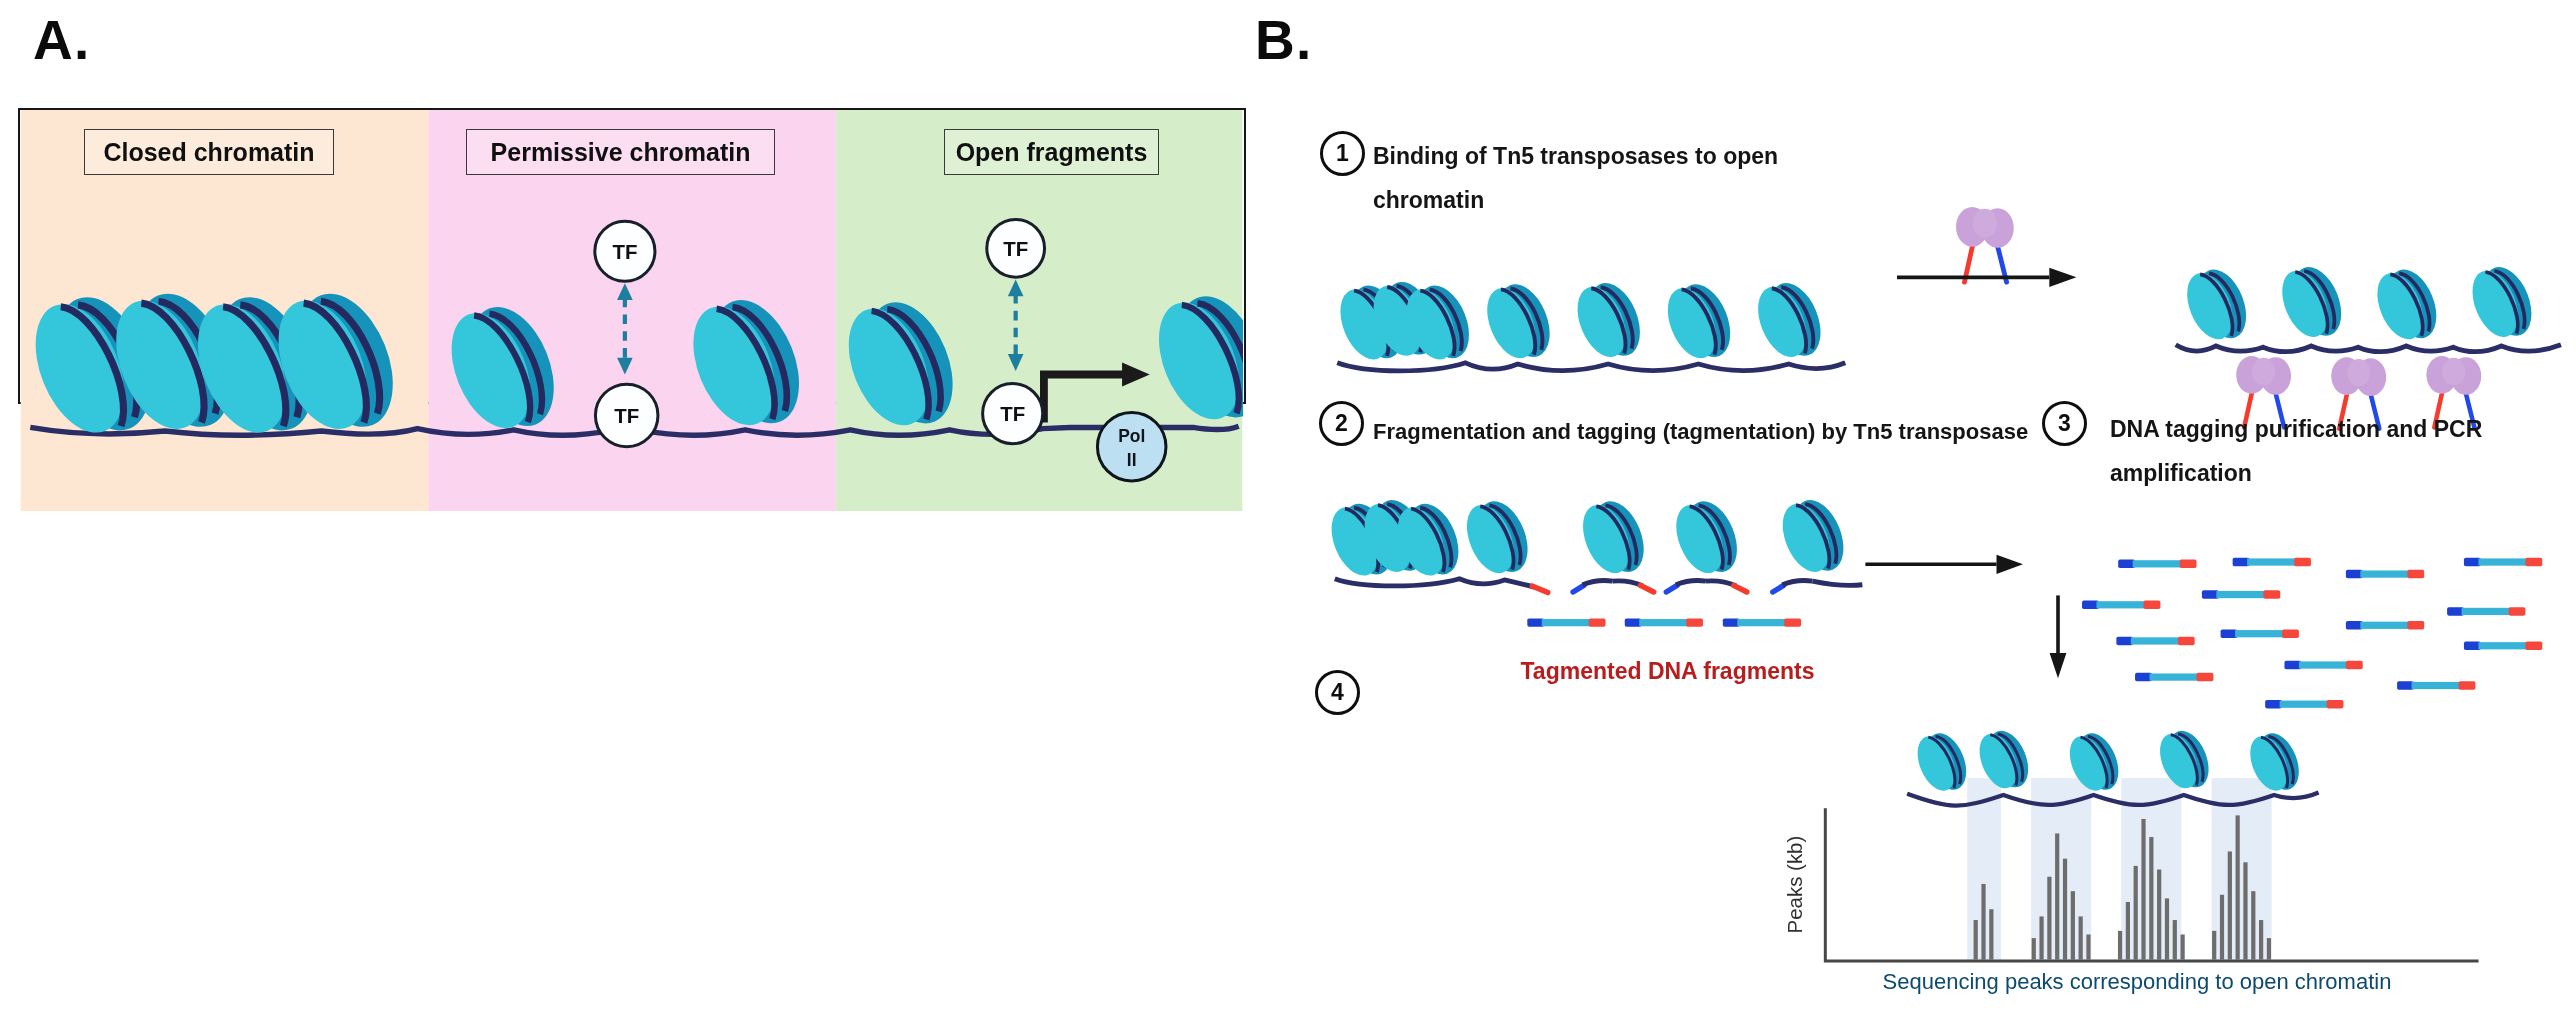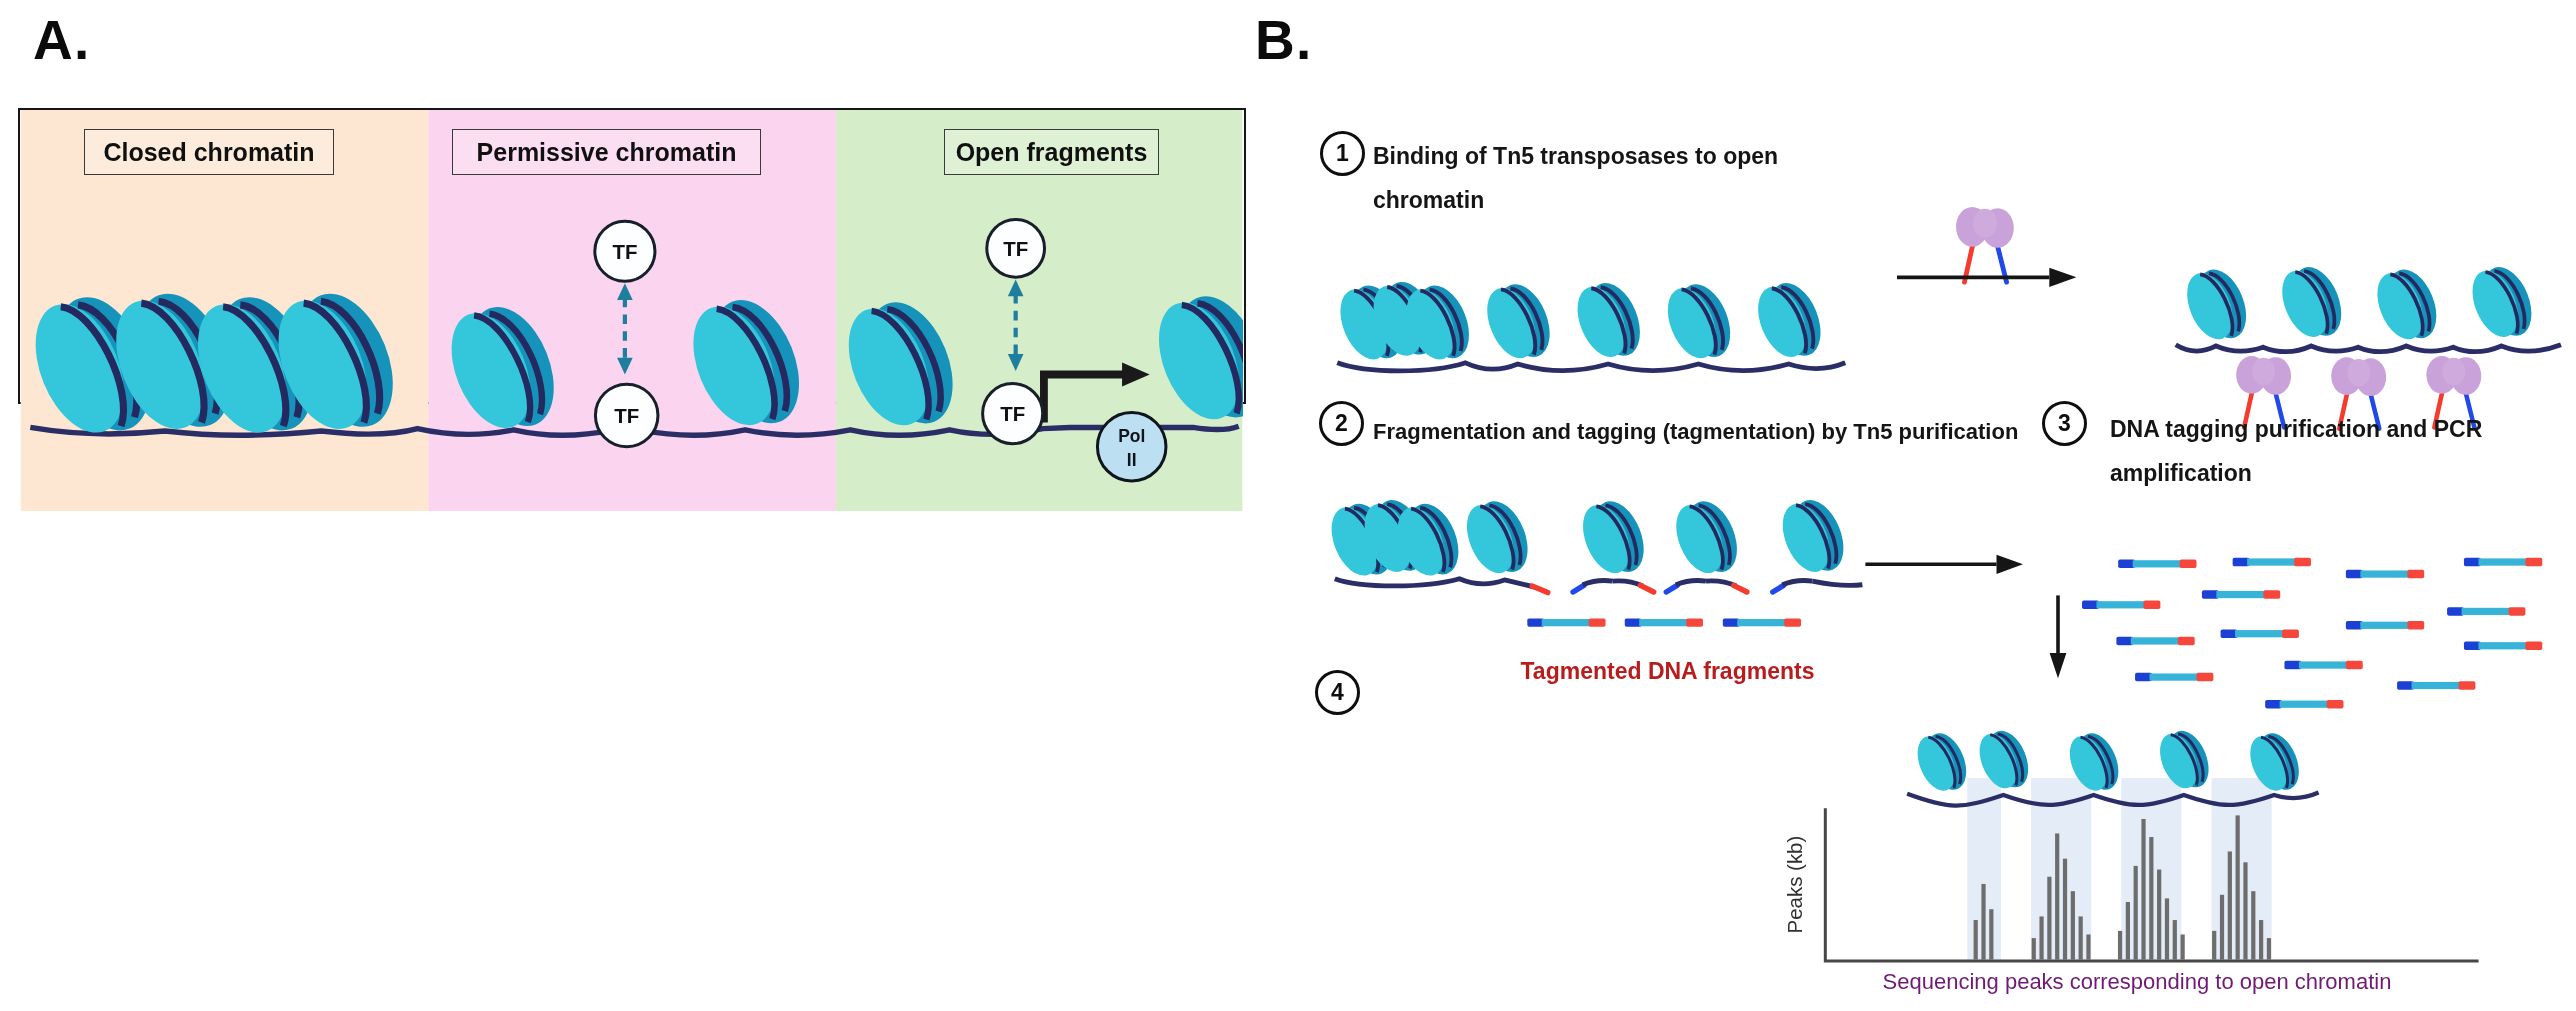--- a/index.html
+++ b/index.html
@@ -10,21 +10,21 @@
   #panelA-box{left:18px;top:108px;width:1228px;height:296px;border:2.4px solid #161616;box-sizing:border-box;}
   .section-label{border:1.8px solid #3a3a3a;background:rgba(255,255,255,0.22);
     display:flex;align-items:center;justify-content:center;
     font-weight:700;font-size:25px;color:#101010;box-sizing:border-box;}
   .step-circle{width:39px;height:39px;border:3px solid #0e0e0e;border-radius:50%;
     display:flex;align-items:center;justify-content:center;
     font-size:23px;font-weight:700;color:#0e0e0e;background:#fff;box-sizing:content-box;}
   .step-text{font-size:23px;font-weight:700;color:#151515;line-height:44px;}
   .nowrap{white-space:nowrap;}
   .fig-label{font-size:23px;font-weight:700;color:#b91c1c;text-align:center;}
-  .caption{font-size:22px;font-weight:500;color:#701a75;text-align:center;}
+  .caption{font-size:22px;font-weight:500;color:#0c4a6e;text-align:center;}
   svg{display:block;}
 </style>
 </head>
 <body>
 
 <div id="canvas">
 
   <svg width="0" height="0" style="position:absolute">
     <defs>
       <g id="nuc">
@@ -91,21 +91,21 @@
       <text x="1655" y="243" text-anchor="middle" font-size="34" font-weight="700" fill="#101010">TF</text>
       <text x="1650" y="518" text-anchor="middle" font-size="34" font-weight="700" fill="#101010">TF</text>
 
       <circle cx="1848" cy="560" r="57" fill="#bcdff2" stroke="#10151c" stroke-width="5"></circle>
       <text x="1848" y="552" text-anchor="middle" font-size="29" font-weight="700" fill="#10151c">Pol</text>
       <text x="1848" y="592" text-anchor="middle" font-size="29" font-weight="700" fill="#10151c">II</text>
     </svg>
   </div>
 
   <div class="abs section-label" style="left:84px;top:129px;width:250px;height:46px;">Closed chromatin</div>
-  <div class="abs section-label" style="left:452px;top:129px;width:309px;height:46px;">Permissive chromatin</div>
+  <div class="abs section-label" style="left:466px;top:129px;width:309px;height:46px;">Permissive chromatin</div>
   <div class="abs section-label" style="left:944px;top:129px;width:215px;height:46px;">Open fragments</div>
 
   <div class="abs panel-letter" style="left:1255px;top:8.4px;">B.</div>
 
   <div class="abs step-circle" style="left:1320px;top:131px;">1</div>
   <div class="abs step-text" style="left:1373px;top:134px;width:439px;">Binding of Tn5 transposases to open chromatin</div>
 
   <svg class="abs" style="left:1324px;top:199px;" width="1252" height="253" viewBox="0 0 2080 420">
     <path d="M 22 272 C 70 290 180 290 235 272 Q 278 292 322 274 Q 396 296 472 274 Q 546 296 622 274 Q 696 296 772 274 Q 822 290 866 272" stroke="#2b2e66" stroke-width="8" fill="none"></path>
     <use href="#nuc" transform="translate(78 206) scale(0.72)"></use>
@@ -124,21 +124,21 @@
     <use href="#nuc" transform="translate(1482 176) scale(0.68)"></use>
     <use href="#nuc" transform="translate(1640 172) scale(0.68)"></use>
     <use href="#nuc" transform="translate(1798 176) scale(0.68)"></use>
     <use href="#nuc" transform="translate(1956 172) scale(0.68)"></use>
     <use href="#tn5" transform="translate(1561 292) scale(0.95)"></use>
     <use href="#tn5" transform="translate(1719 294) scale(0.95)"></use>
     <use href="#tn5" transform="translate(1877 292) scale(0.95)"></use>
   </svg>
 
   <div class="abs step-circle" style="left:1319px;top:401px;">2</div>
-  <div class="abs step-text nowrap" style="left:1373px;top:410px;font-size:22px;">Fragmentation and tagging (tagmentation) by Tn5 purification</div>
+  <div class="abs step-text nowrap" style="left:1373px;top:410px;font-size:22px;">Fragmentation and tagging (tagmentation) by Tn5 transposase</div>
 
   <svg class="abs" style="left:1324px;top:469px;" width="782" height="181" viewBox="0 0 1300 300">
     <path d="M 18 182 C 60 198 170 198 225 182 Q 262 198 300 184 Q 326 190 350 196" stroke="#2b2e66" stroke-width="8" fill="none"></path>
     <line x1="346" y1="194" x2="372" y2="205" stroke="#f63b2e" stroke-width="9" stroke-linecap="round"></line>
     <use href="#nuc" transform="translate(62 118) scale(0.70)"></use>
     <use href="#nuc" transform="translate(117 112) scale(0.70)"></use>
     <use href="#nuc" transform="translate(172 118) scale(0.70)"></use>
     <use href="#nuc" transform="translate(287 114) scale(0.70)"></use>
 
     <g>

